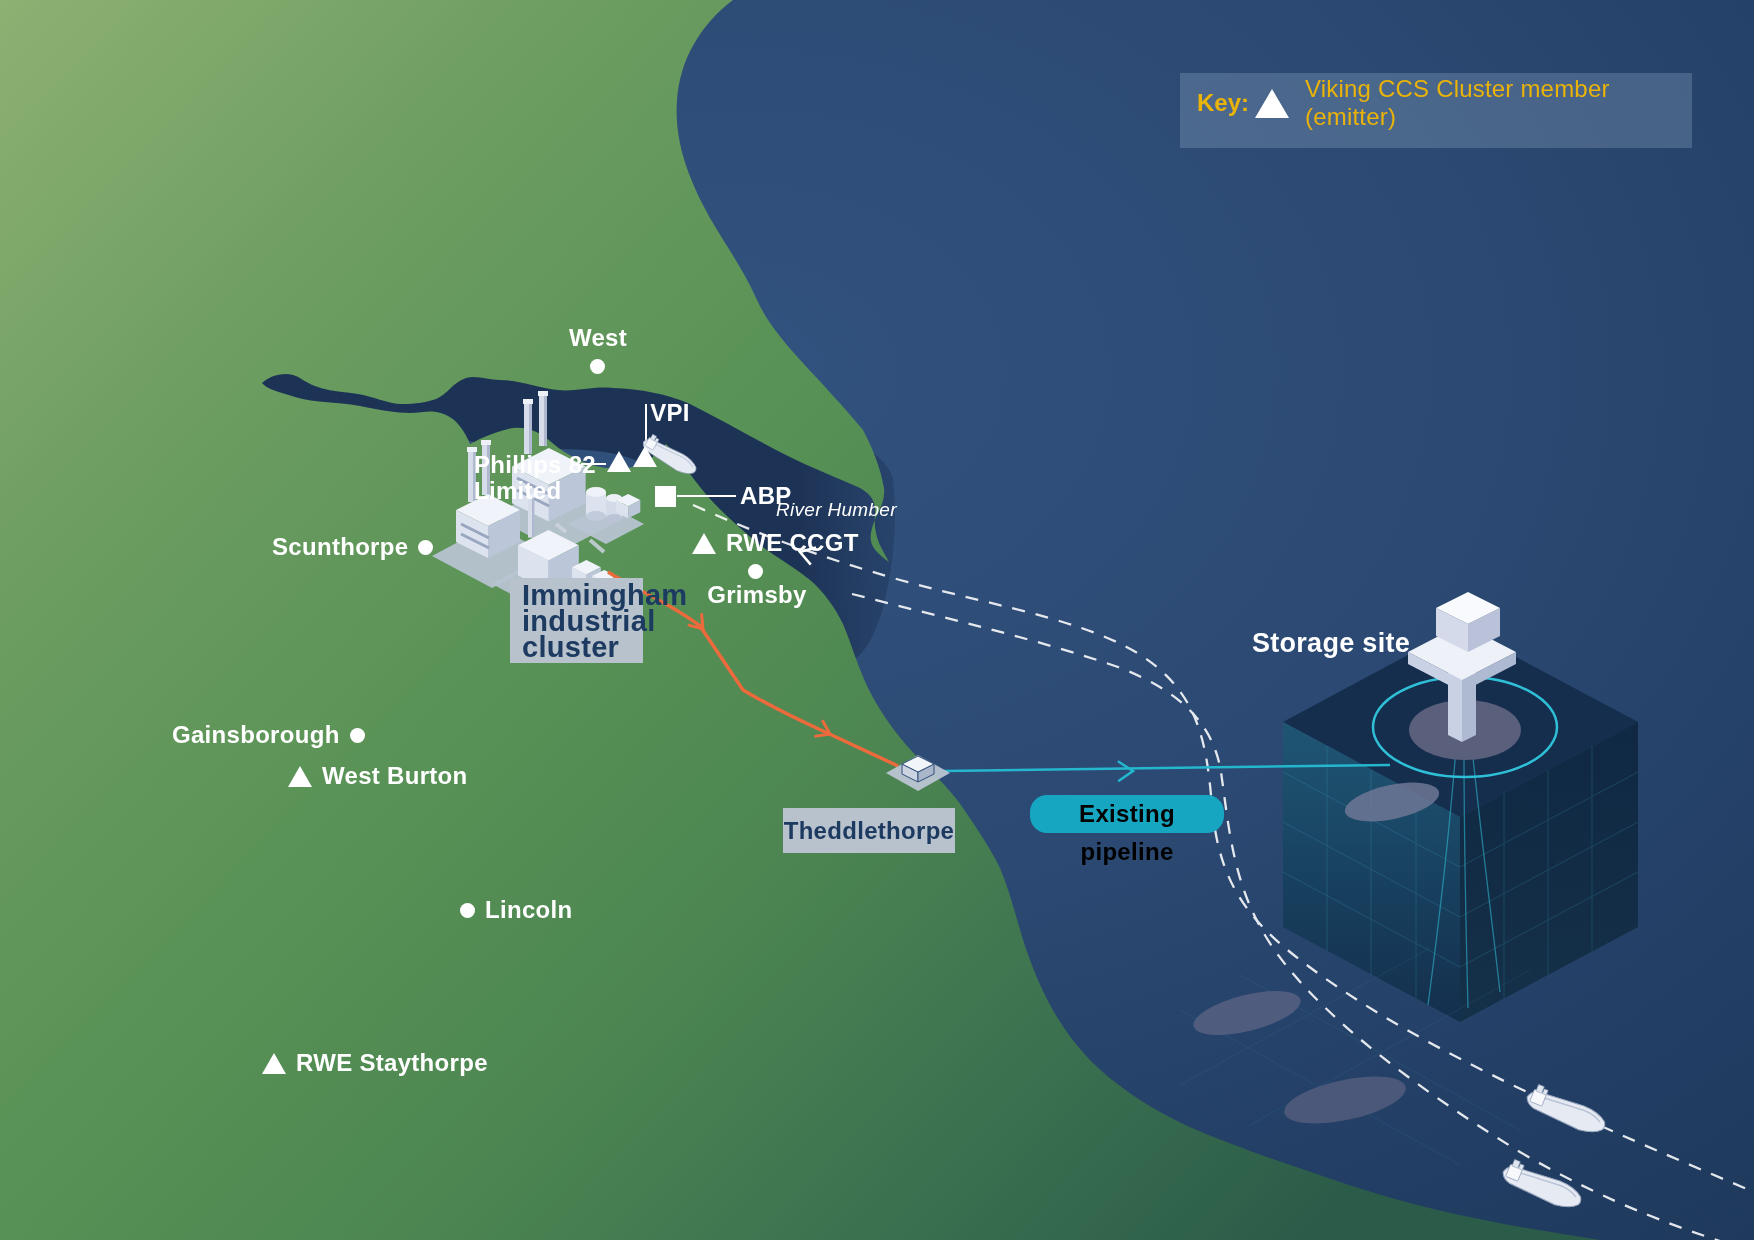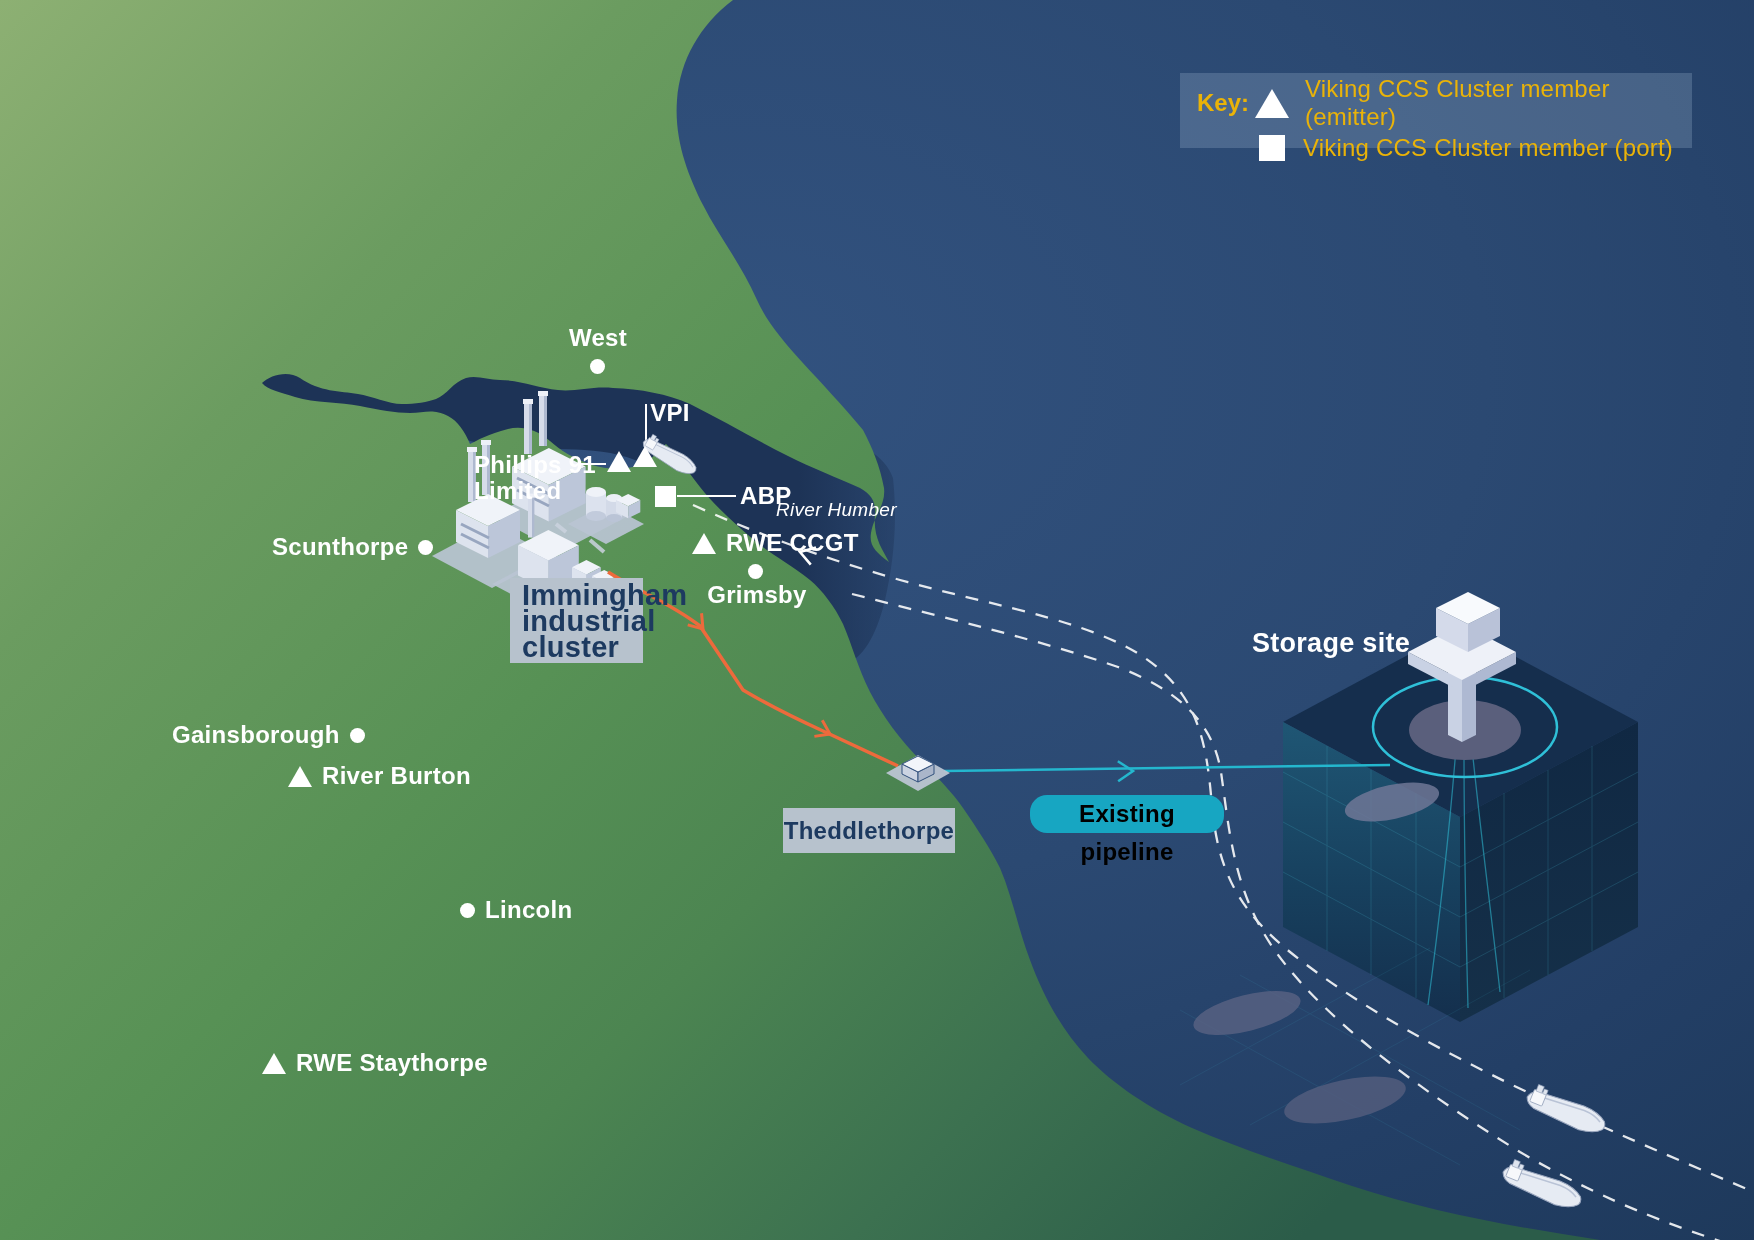--- a/index.html
+++ b/index.html
@@ -242,24 +242,20 @@
   <use href="#ship" transform="translate(1532,1085) rotate(22)"></use>
   <use href="#ship" transform="translate(1508,1160) rotate(22)"></use>
 </svg>
 
 <div class="legend">
   <div class="key">Key:</div>
   <div class="lrow" style="top:13px;left:75px;gap:16px;">
     <span class="legend-tri"></span>
     <span class="ltext">Viking CCS Cluster member (emitter)</span>
   </div>
-  <div class="lrow" style="top:58px;left:79px;gap:18px;">
-    <span class="legend-sq"></span>
-    <span class="ltext">Viking CCS Cluster member (port)</span>
-  </div>
 </div>
 
 <div class="lbl center" style="left:598px;top:324px;">West</div>
 <span class="dot abs" style="left:590px;top:359px;"></span>
 
 <div class="row abs" style="left:272px;top:533px;">
   <span class="lbl" style="position:static;">Scunthorpe</span>
   <span class="dot"></span>
 </div>
 
@@ -271,39 +267,39 @@
 <div class="row abs" style="left:460px;top:896px;">
   <span class="dot"></span>
   <span class="lbl" style="position:static;">Lincoln</span>
 </div>
 
 <span class="dot abs" style="left:748px;top:564px;"></span>
 <div class="lbl center" style="left:757px;top:581px;">Grimsby</div>
 
 <div class="row abs" style="left:288px;top:762px;">
   <span class="tri"></span>
-  <span class="lbl" style="position:static;">River Burton</span>
+  <span class="lbl" style="position:static;">West Burton</span>
 </div>
 
 <div class="row abs" style="left:262px;top:1049px;">
   <span class="tri"></span>
   <span class="lbl" style="position:static;">RWE Staythorpe</span>
 </div>
 
 <div class="row abs" style="left:692px;top:529px;">
   <span class="tri"></span>
   <span class="lbl" style="position:static;">RWE CCGT</span>
 </div>
 
 <div class="lbl center" style="left:670px;top:399px;">VPI</div>
 <span class="abs tri" style="left:607px;top:451px;"></span>
 <span class="abs tri" style="left:633px;top:446px;"></span>
 
 <div class="lbl" style="left:474px;top:452px;line-height:26px;">
-  <div>Phillips 91</div>
+  <div>Phillips 82</div>
   <div>Limited</div>
 </div>
 
 <span class="abs sq" style="left:655px;top:486px;"></span>
 <div class="lbl" style="left:740px;top:482px;">ABP</div>
 
 <div class="riverlbl" style="left:776px;top:499px;">River Humber</div>
 
 <div class="tagbox box-gray" style="left:510px;top:578px;width:133px;height:85px;
      font-size:29px;line-height:26px;padding:4px 0 0 12px;box-sizing:border-box;text-align:left;">

